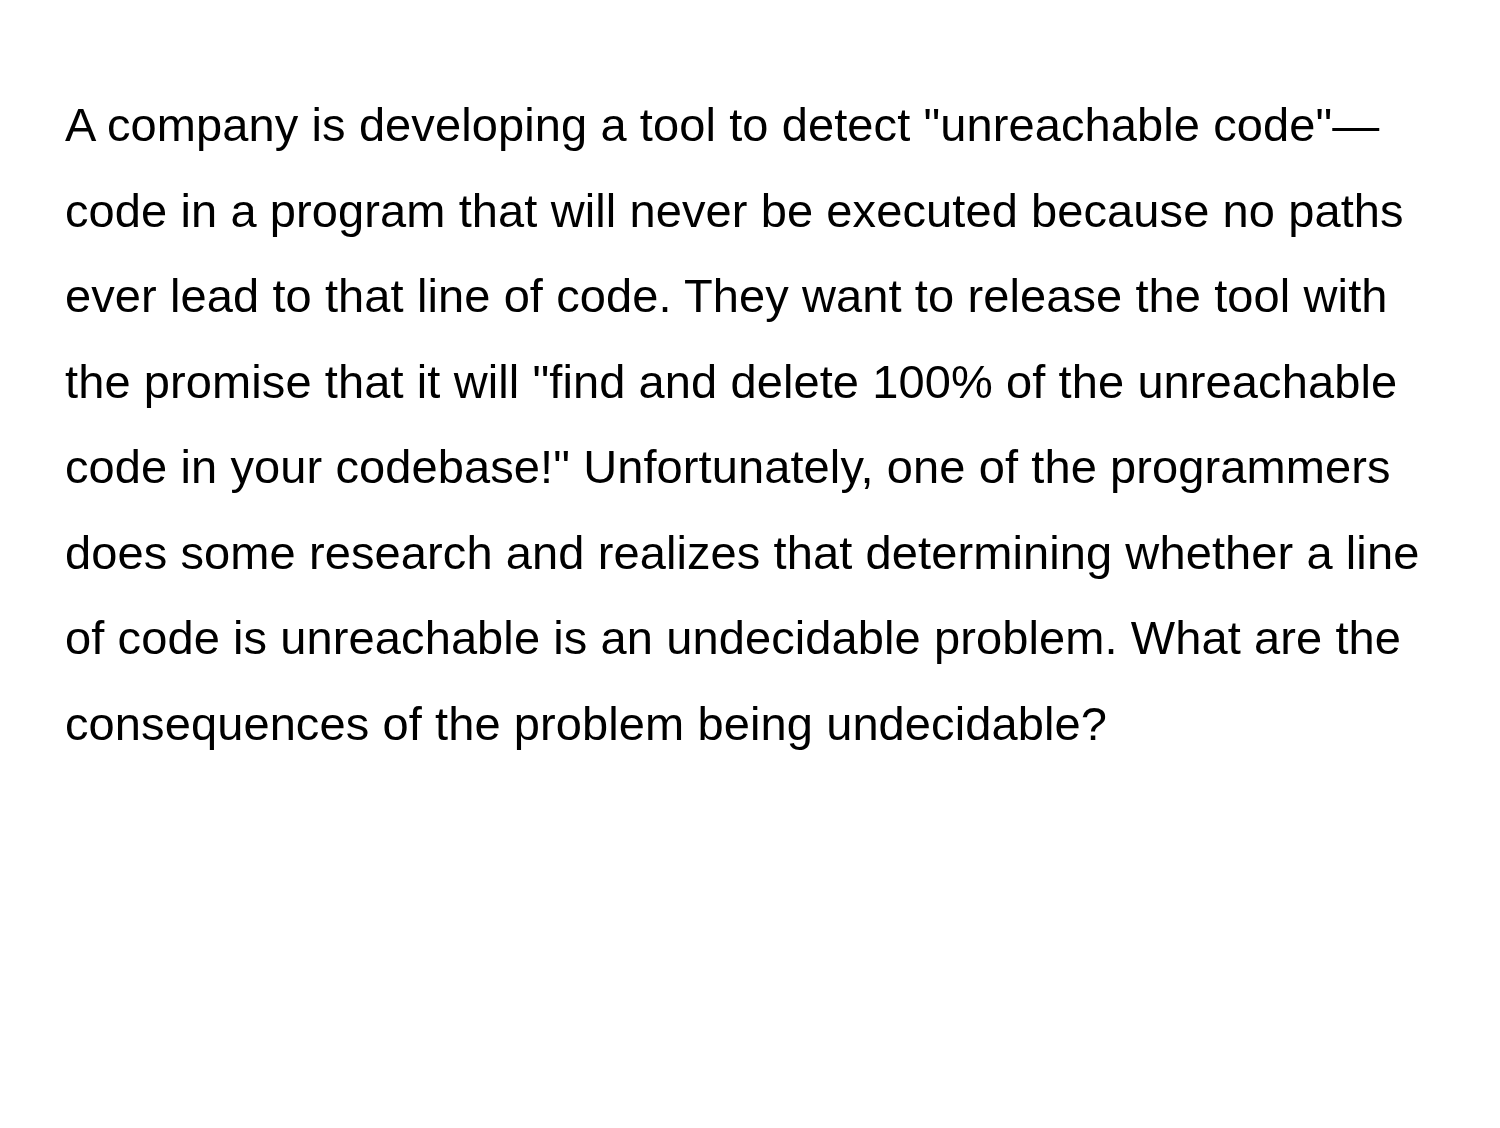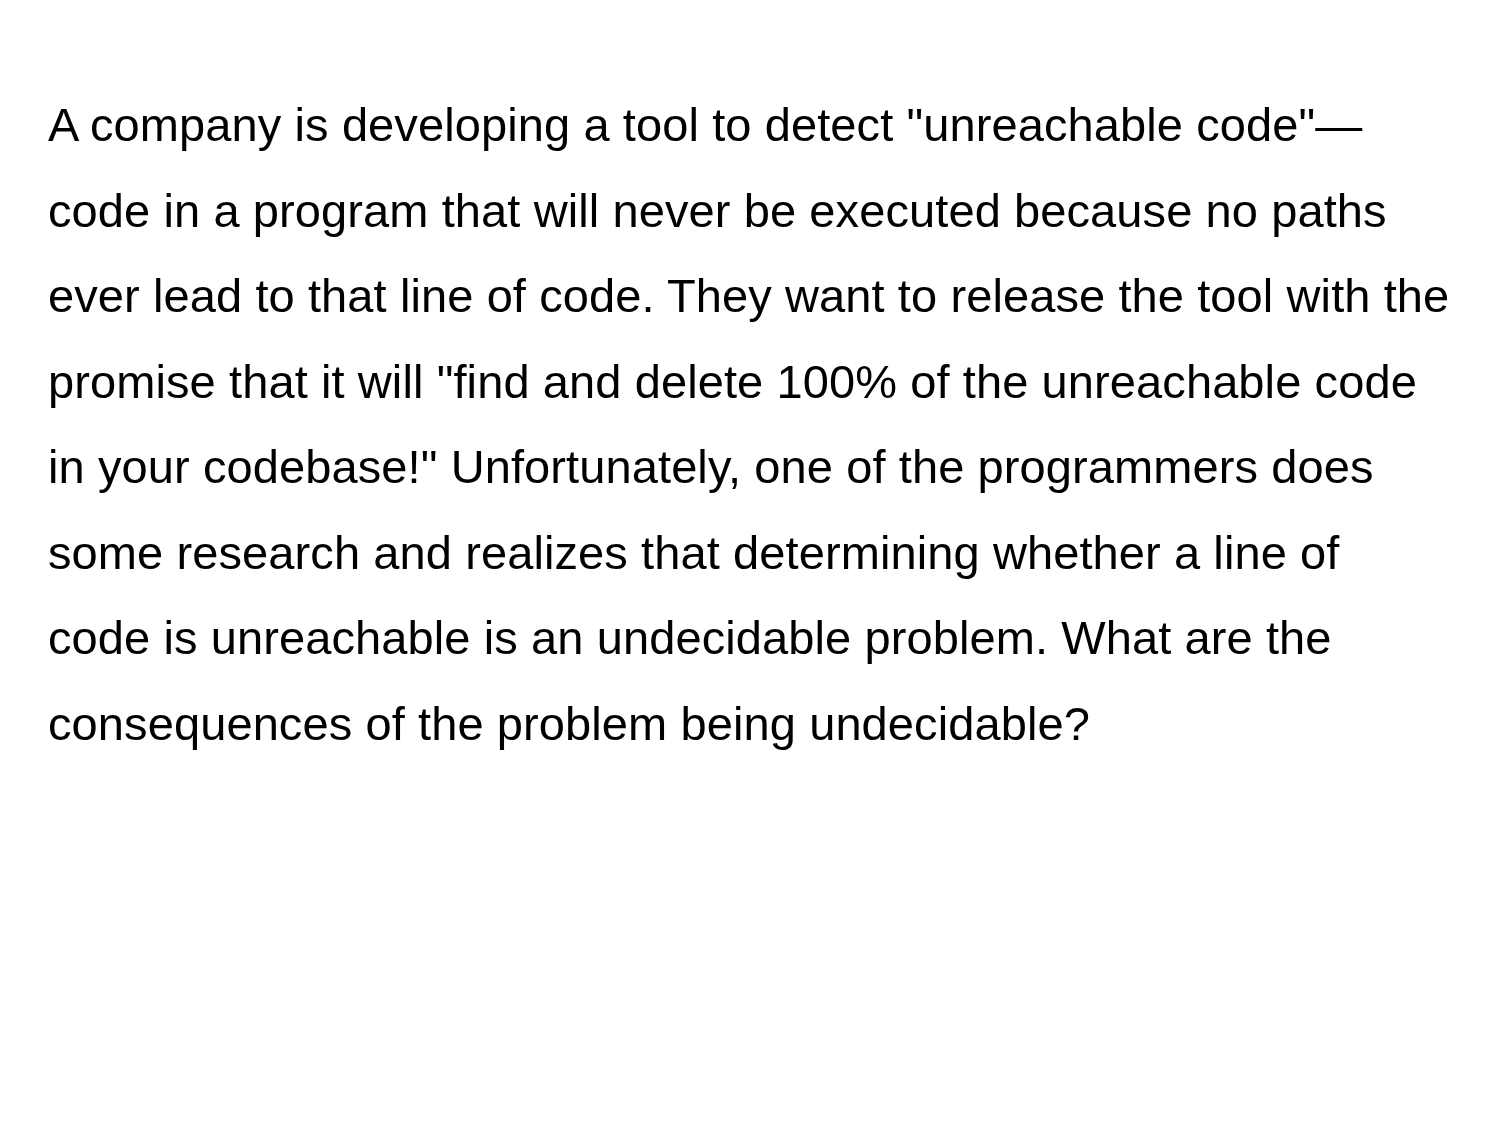--- a/index.html
+++ b/index.html
@@ -5,21 +5,21 @@
   html, body {
     margin: 0;
     padding: 0;
     width: 1500px;
     height: 1128px;
     background: #ffffff;
     font-family: -apple-system, BlinkMacSystemFont, "Segoe UI", "Helvetica Neue", Arial, sans-serif;
   }
   .page {
     box-sizing: border-box;
-    padding: 82px 48px 48px 48px;
+    padding: 82px 48px 48px 65px;
     width: 1500px;
   }
   .question-text {
     font-size: 47px;
     line-height: 1.82;
     color: #000000;
     font-weight: 400;
     letter-spacing: 0.1px;
   }
 </style>

